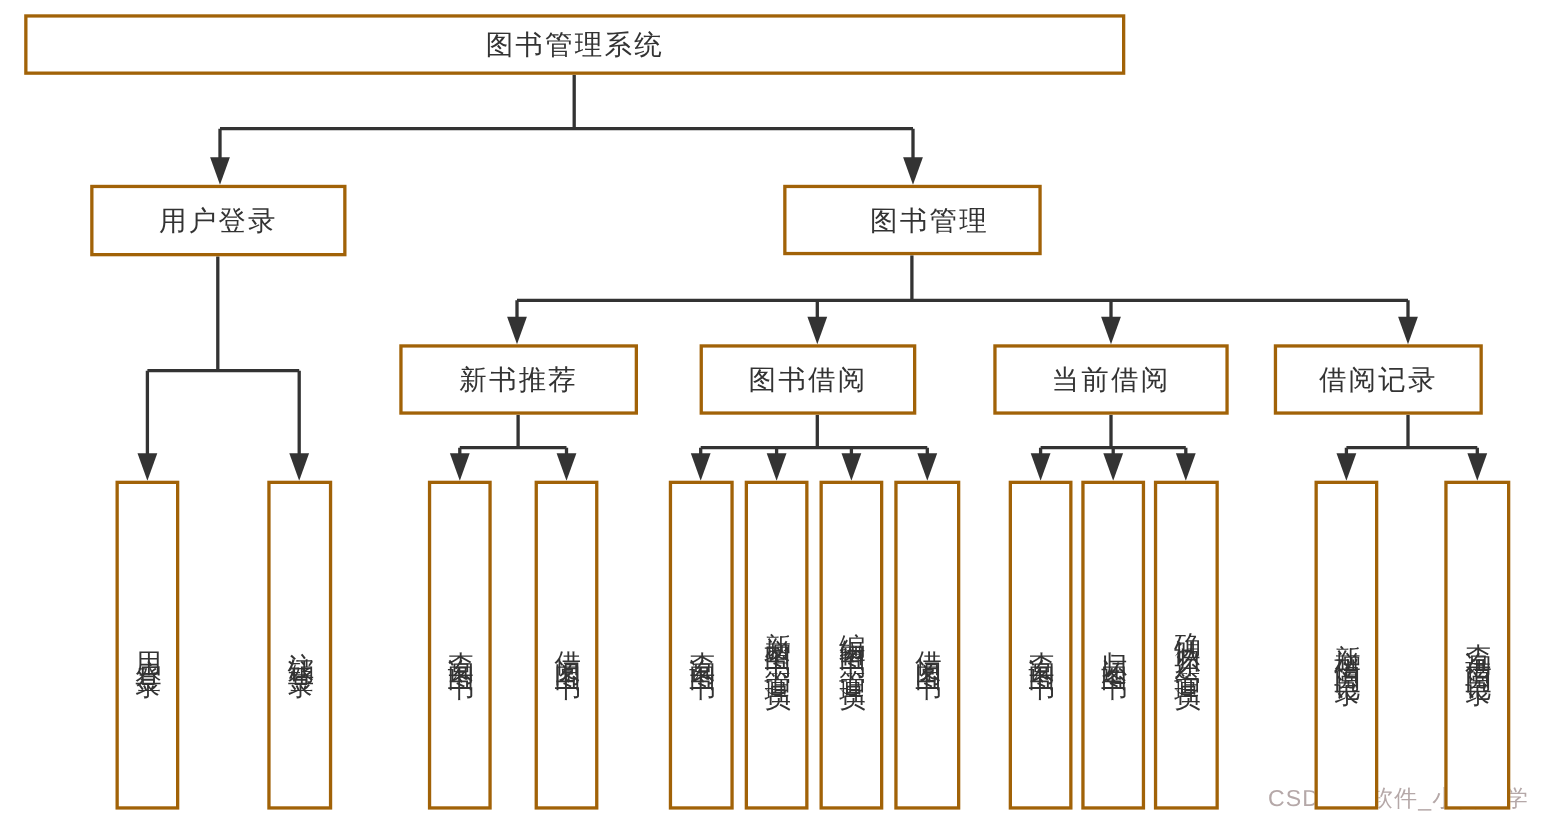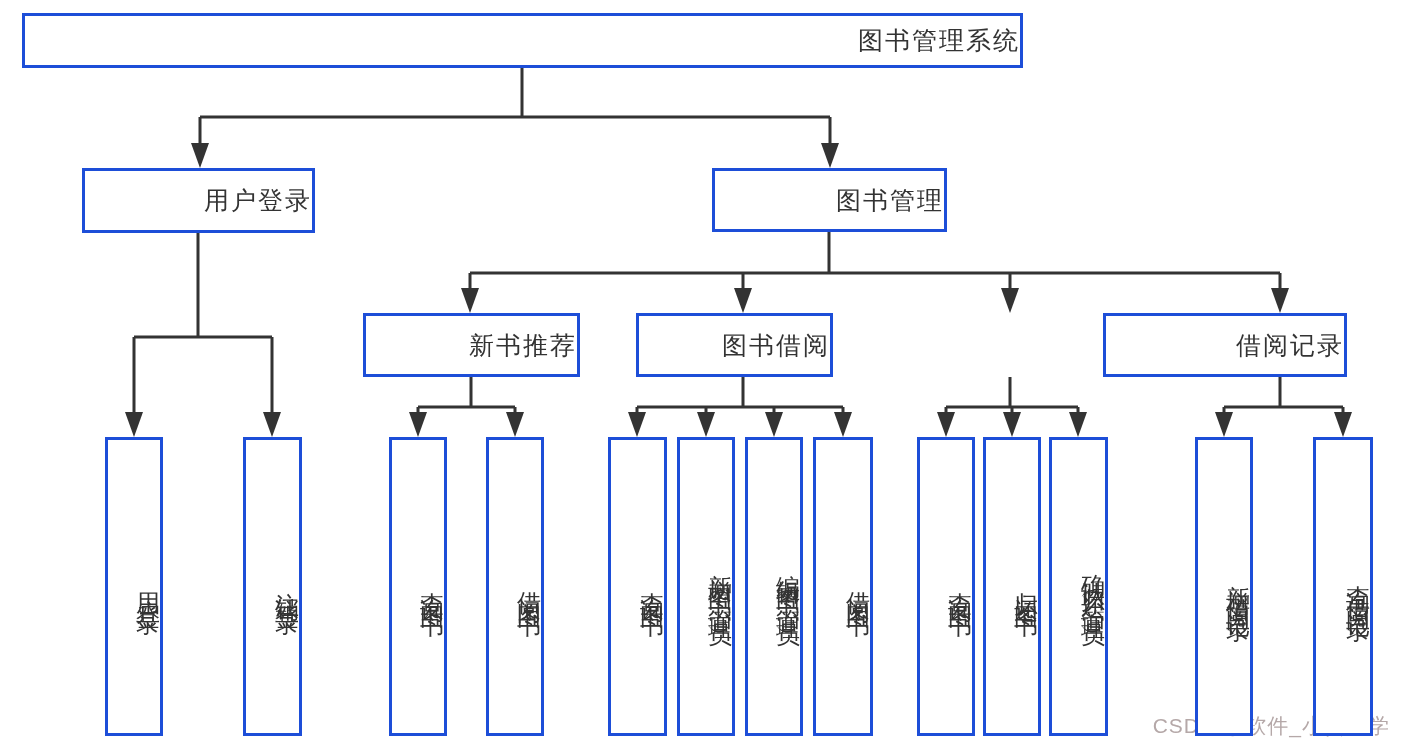--- a/index.html
+++ b/index.html
@@ -2,22 +2,22 @@
 <html><head>
 <meta charset="utf-8">
 <style>
   html,body{margin:0;padding:0;background:#ffffff;}
   #canvas{
     position:relative;width:1405px;height:747px;background:#ffffff;
     font-family:"Liberation Sans","DejaVu Sans",sans-serif;overflow:hidden;
   }
   #edge-layer{position:absolute;left:0;top:0;width:1405px;height:747px;}
   .node{
-    position:absolute;box-sizing:border-box;border:3px solid #1d4ed8;
-    background:#ffffff;display:flex;align-items:center;justify-content:flex-end;
+    position:absolute;box-sizing:border-box;border:3px solid #a16207;
+    background:#ffffff;display:flex;align-items:center;justify-content:center;
     color:#333333;
   }
   .node.h .lbl{font-size:25px;letter-spacing:2px;white-space:nowrap;}
   .node.v .lbl{
     writing-mode:vertical-rl;text-orientation:mixed;
     font-size:24px;letter-spacing:7px;line-height:1;
   }
   .watermark{
     position:absolute;top:712px;right:15px;font-size:21px;
     color:#b5a8a8;letter-spacing:1px;white-space:nowrap;
@@ -79,21 +79,24 @@
     </div>
     <div class="node h" style="left: 712px; top: 168px; width: 235px; height: 64px; padding-left: 31px;">
       <span class="lbl">图书管理</span>
     </div>
     <div class="node h" style="left: 363px; top: 313px; width: 217px; height: 64px;">
       <span class="lbl">新书推荐</span>
     </div>
     <div class="node h" style="left: 636px; top: 313px; width: 197px; height: 64px;">
       <span class="lbl">图书借阅</span>
     </div>
-    <div class="node h" style="left: 1103px; top: 313px; width: 244px; height: 64px;">
+    <div class="node h" style="left: 903px; top: 313px; width: 214px; height: 64px;">
+      <span class="lbl">当前借阅</span>
+    </div>
+    <div class="node h" style="left: 1158px; top: 313px; width: 190px; height: 64px;">
       <span class="lbl">借阅记录</span>
     </div>
     <div class="node v" style="left: 105px; top: 437px; width: 58px; height: 299px;">
       <span class="lbl">用户登录</span>
     </div>
     <div class="node v" style="left: 243px; top: 437px; width: 59px; height: 299px;">
       <span class="lbl">注销登录</span>
     </div>
     <div class="node v" style="left: 389px; top: 437px; width: 58px; height: 299px;">
       <span class="lbl">查询图书</span>

